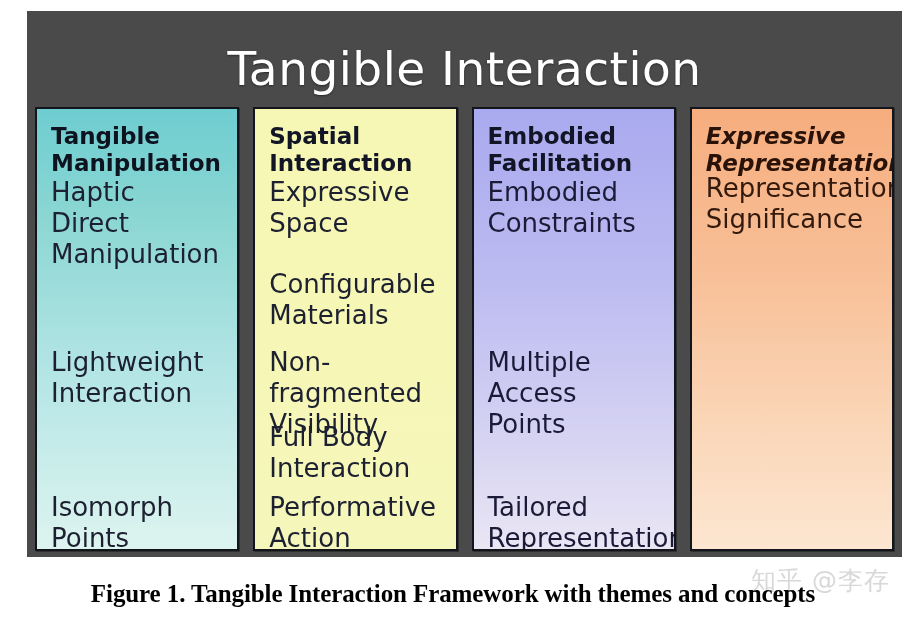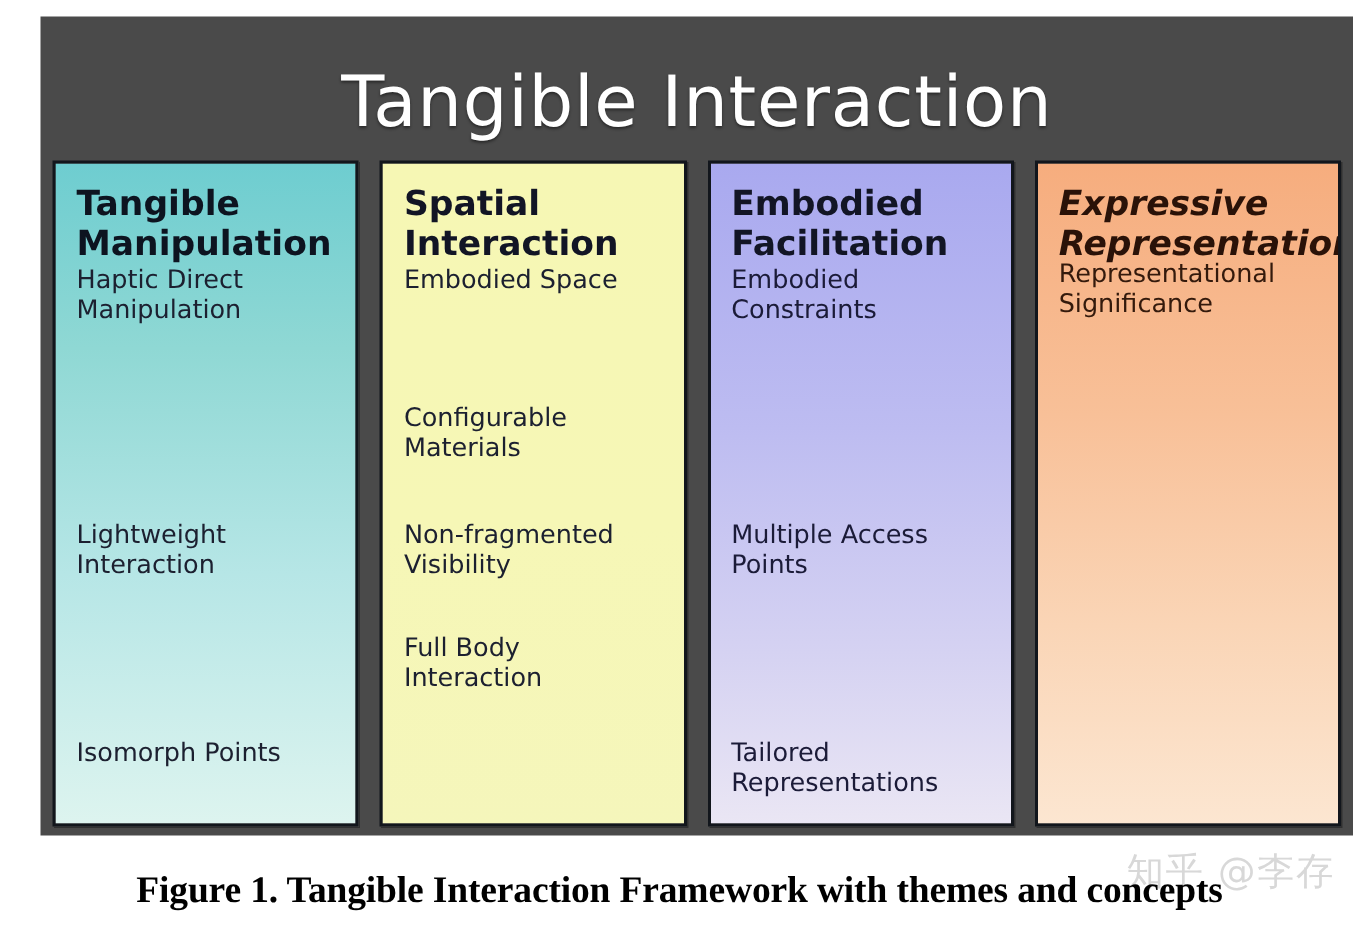--- a/index.html
+++ b/index.html
@@ -78,21 +78,21 @@
     line-height: 1.18;
     color: #121525;
     margin: 0 0 12px 0;
     white-space: pre-line;
   }
   .col-4 .theme-header { color: #2a1208; font-style: italic; }
   .col-1 .theme-header { color: #0d1420; }
 
   .concept {
     font-family: "DejaVu Sans", sans-serif;
-    font-size: 17px;
+    font-size: 26px;
     line-height: 1.2;
     color: #1c2030;
     white-space: pre-line;
     position: absolute;
     left: 14px;
     right: 24px;
   }
   .col-4 .concept { color: #341a0c; }
   .col-3 .concept { color: #1b1b38; }
 
@@ -137,27 +137,29 @@
       <div class="concept" style="top:68px">Haptic Direct
 Manipulation</div>
       <div class="concept" style="top:238px">Lightweight
 Interaction</div>
       <div class="concept" style="top:383px">Isomorph Points</div>
     </div>
 
     <div class="theme-column col-2">
       <div class="theme-header">Spatial
 Interaction</div>
-      <div class="concept" style="top:68px">Embodied Space</div>
+      <div class="concept" style="top:68px">Expressive Space</div>
       <div class="concept" style="top:160px">Configurable
 Materials</div>
       <div class="concept" style="top:238px">Non-fragmented
 Visibility</div>
       <div class="concept" style="top:313px">Full Body
 Interaction</div>
+      <div class="concept" style="top:383px">Performative
+Action</div>
     </div>
 
     <div class="theme-column col-3">
       <div class="theme-header">Embodied
 Facilitation</div>
       <div class="concept" style="top:68px">Embodied
 Constraints</div>
       <div class="concept" style="top:238px">Multiple Access
 Points</div>
       <div class="concept" style="top:383px">Tailored

